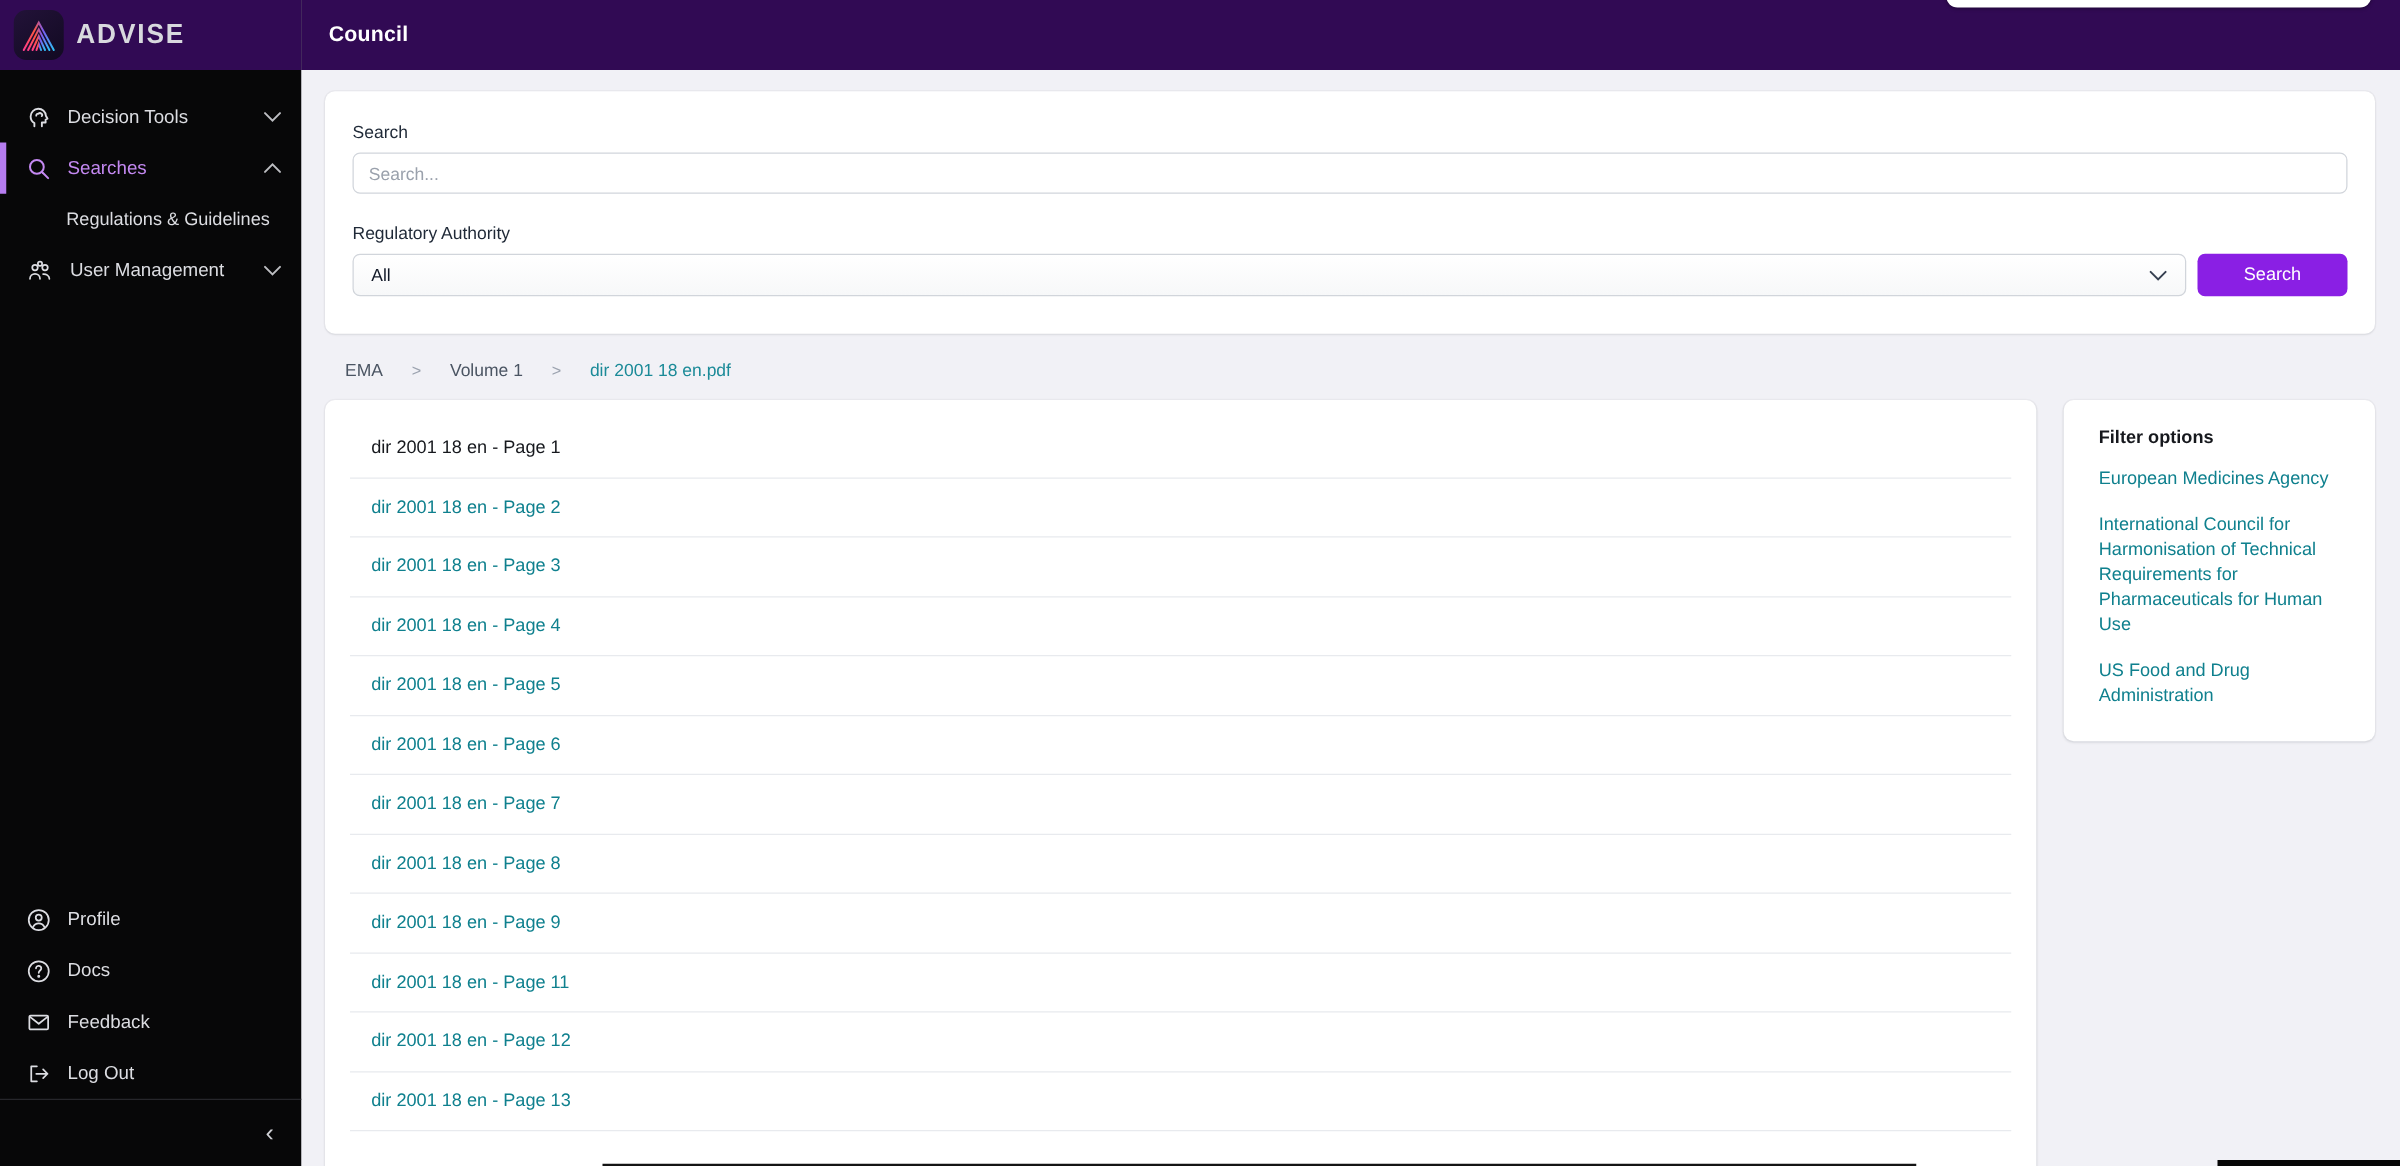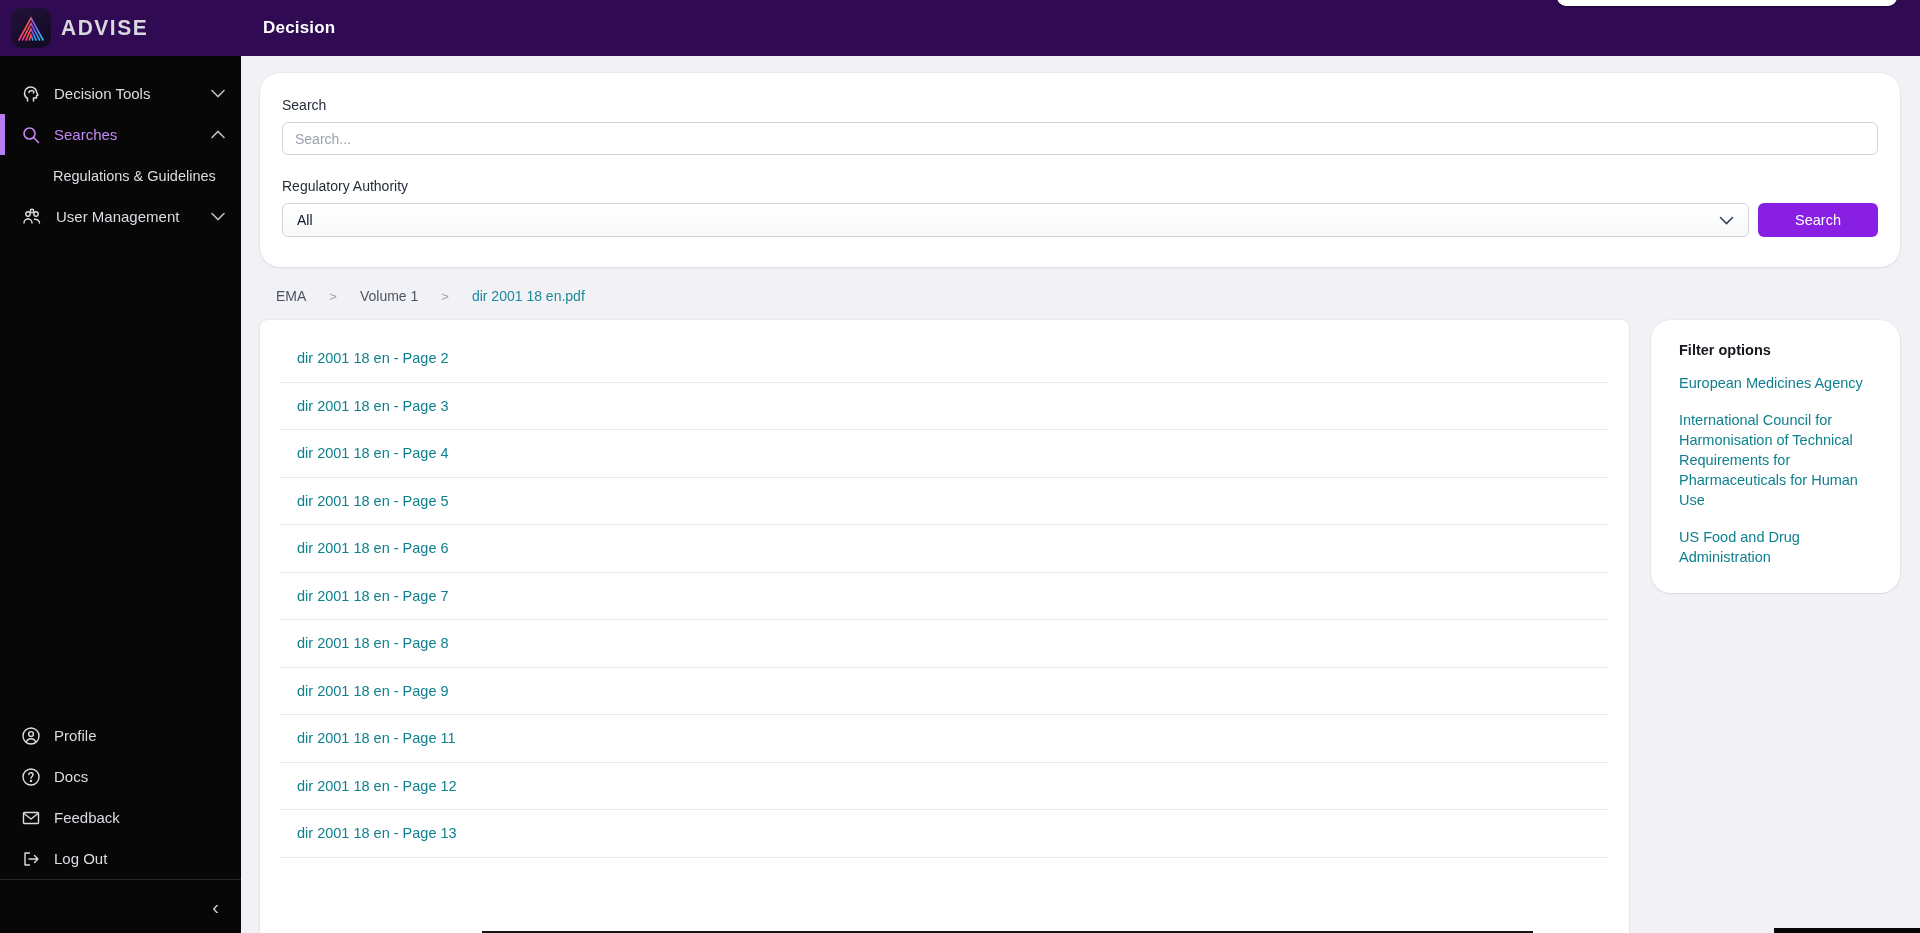--- a/index.html
+++ b/index.html
@@ -27,21 +27,21 @@
   .collapse-btn { color:#cfd0d5; font-size:20px; cursor:pointer; line-height:1; }
 
   
   .main { flex:1; display:flex; flex-direction:column; position:relative; background:#f1f1f6; }
   .topbar { height:56px; min-height:56px; background:#310a54; display:flex; align-items:center; padding-left:22px; position:relative; }
   .topbar-title { color:#ffffff; font-weight:700; font-size:17px; letter-spacing:.2px; }
   .top-overlay { position:absolute; right:23px; top:-12px; width:340px; height:18px; background:#ffffff; border-radius:9px; box-shadow:0 1px 3px rgba(0,0,0,.35); }
 
   .content { padding:17px 20px 0 19px; }
 
-  .card { background:#ffffff; border-radius:20px; box-shadow:0 1px 2px rgba(16,24,40,.08), 0 0 0 1px rgba(16,24,40,.03); }
+  .card { background:#ffffff; border-radius:8px; box-shadow:0 1px 2px rgba(16,24,40,.08), 0 0 0 1px rgba(16,24,40,.03); }
 
   .search-card { height:194px; padding:24px 22px; }
   .field-label { font-size:14px; color:#1f2937; margin-bottom:9px; }
   .search-input { width:100%; height:33px; border:1px solid #d1d5db; border-radius:6px; padding:0 12px; font-size:14px; color:#111827; background:#fff; outline:none; font-family:inherit; }
   .search-input::placeholder { color:#9aa1ac; }
   .row2 { margin-top:23px; }
   .authority-row { display:flex; align-items:center; gap:9px; }
   .select { flex:1; height:34px; border:1px solid #d1d5db; border-radius:6px; background:linear-gradient(#ffffff,#f7f8f9); display:flex; align-items:center; padding:2px 14px; font-size:14px; color:#111827; cursor:pointer; }
   .select .sel-val { flex:1; }
   .search-btn { width:120px; height:34px; background:#8a1fe4; border:none; border-radius:6px; color:#ffffff; font-size:14.5px; cursor:pointer; font-family:inherit; }
@@ -168,21 +168,21 @@
         <span class="lbl">Log Out</span>
       </div>
       <div class="collapse-row">
         <span class="collapse-btn">‹</span>
       </div>
     </div>
   </aside>
 
   <div class="main">
     <header class="topbar">
-      <span class="topbar-title">Decision</span>
+      <span class="topbar-title">Council</span>
       <div class="top-overlay"></div>
     </header>
 
     <div class="content">
 
       <section class="card search-card">
         <div class="field-label">Search</div>
         <input class="search-input" type="text" placeholder="Search..." style="">
         <div class="row2">
           <div class="field-label">Regulatory Authority</div>
@@ -202,20 +202,21 @@
         <span class="crumb">EMA</span>
         <span class="crumb-sep">&gt;</span>
         <span class="crumb">Volume 1</span>
         <span class="crumb-sep">&gt;</span>
         <span class="crumb current">dir 2001 18 en.pdf</span>
       </nav>
 
       <div class="results-zone">
         <section class="card results-card">
           <div class="rows">
+            <div class="result-row first">dir 2001 18 en - Page 1</div>
             <div class="result-row">dir 2001 18 en - Page 2</div>
             <div class="result-row">dir 2001 18 en - Page 3</div>
             <div class="result-row">dir 2001 18 en - Page 4</div>
             <div class="result-row">dir 2001 18 en - Page 5</div>
             <div class="result-row">dir 2001 18 en - Page 6</div>
             <div class="result-row">dir 2001 18 en - Page 7</div>
             <div class="result-row">dir 2001 18 en - Page 8</div>
             <div class="result-row">dir 2001 18 en - Page 9</div>
             <div class="result-row">dir 2001 18 en - Page 11</div>
             <div class="result-row">dir 2001 18 en - Page 12</div>

